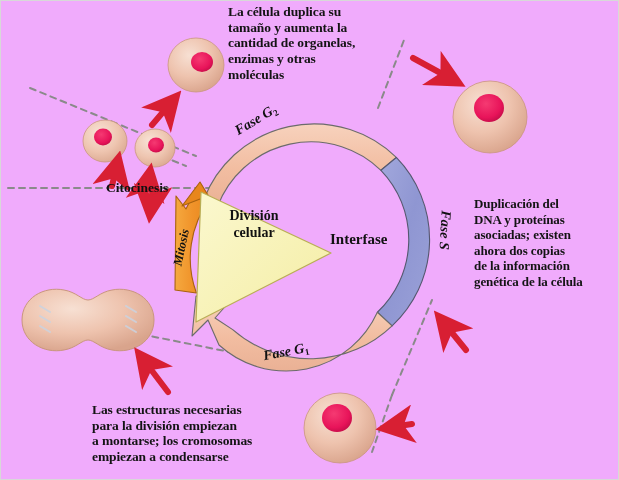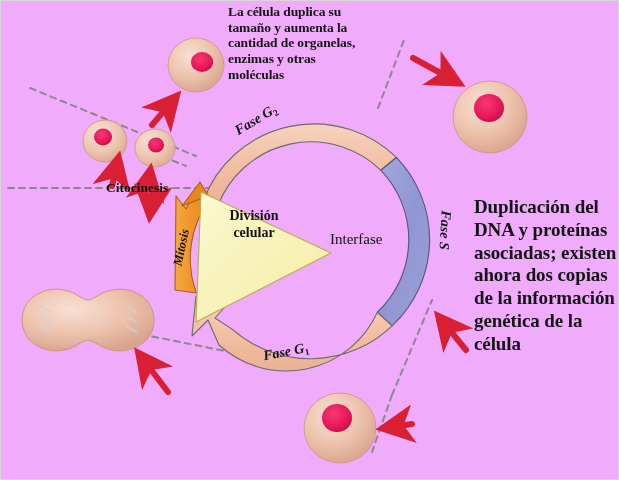--- a/index.html
+++ b/index.html
@@ -27,41 +27,41 @@
   .anno {
     position: absolute;
     font-family: "Liberation Serif", "DejaVu Serif", serif;
     font-weight: bold;
     font-size: 13.5px;
     line-height: 1.16;
     color: #141414;
     white-space: pre-line;
     letter-spacing: -0.1px;
   }
-  .anno.right-col { font-size: 19px; line-height: 1.2; }
+  .anno.right-col { font-size: 13px; line-height: 1.2; }
   .arc-label {
     position: absolute;
     font-family: "Liberation Serif", "DejaVu Serif", serif;
     font-weight: bold;
     font-style: italic;
     font-size: 14px;
     color: #111;
     white-space: nowrap;
   }
   .arc-label sub {
     font-size: 9px;
     font-style: normal;
     vertical-align: baseline;
     position: relative;
     top: 3px;
   }
   .center-label {
     position: absolute;
     font-family: "Liberation Serif", "DejaVu Serif", serif;
-    font-weight: normal;
+    font-weight: bold;
     font-size: 15px;
     color: #111;
   }
   .wedge-label {
     position: absolute;
     font-family: "Liberation Serif", "DejaVu Serif", serif;
     font-weight: bold;
     font-size: 14px;
     line-height: 1.2;
     text-align: center;
@@ -267,20 +267,24 @@
 enzimas y otras
 moléculas</div>
 
   <div class="anno right-col" style="left:474px; top:196px; width:145px;">Duplicación del
 DNA y proteínas
 asociadas; existen
 ahora dos copias
 de la información
 genética de la célula</div>
 
+  <div class="anno" style="left:92px; top:402px; width:250px;">Las estructuras necesarias
+para la división empiezan
+a montarse; los cromosomas
+empiezan a condensarse</div>
 
 
 
   <div class="cito-label" style="left:74px; top:180px;margin-left:32px;">Citocinesis</div>
 
   <div class="arc-label" style="left:233px; top:112px; transform:rotate(-31deg);"><span>Fase G</span><sub>2</sub></div>
 
   <div class="arc-label" style="left:425px; top:222px; transform:rotate(93deg);"><span>Fase S</span><sub></sub></div>
 
   <div class="arc-label" style="left:263px; top:344px; transform:rotate(-11deg);"><span>Fase G</span><sub>1</sub></div>

